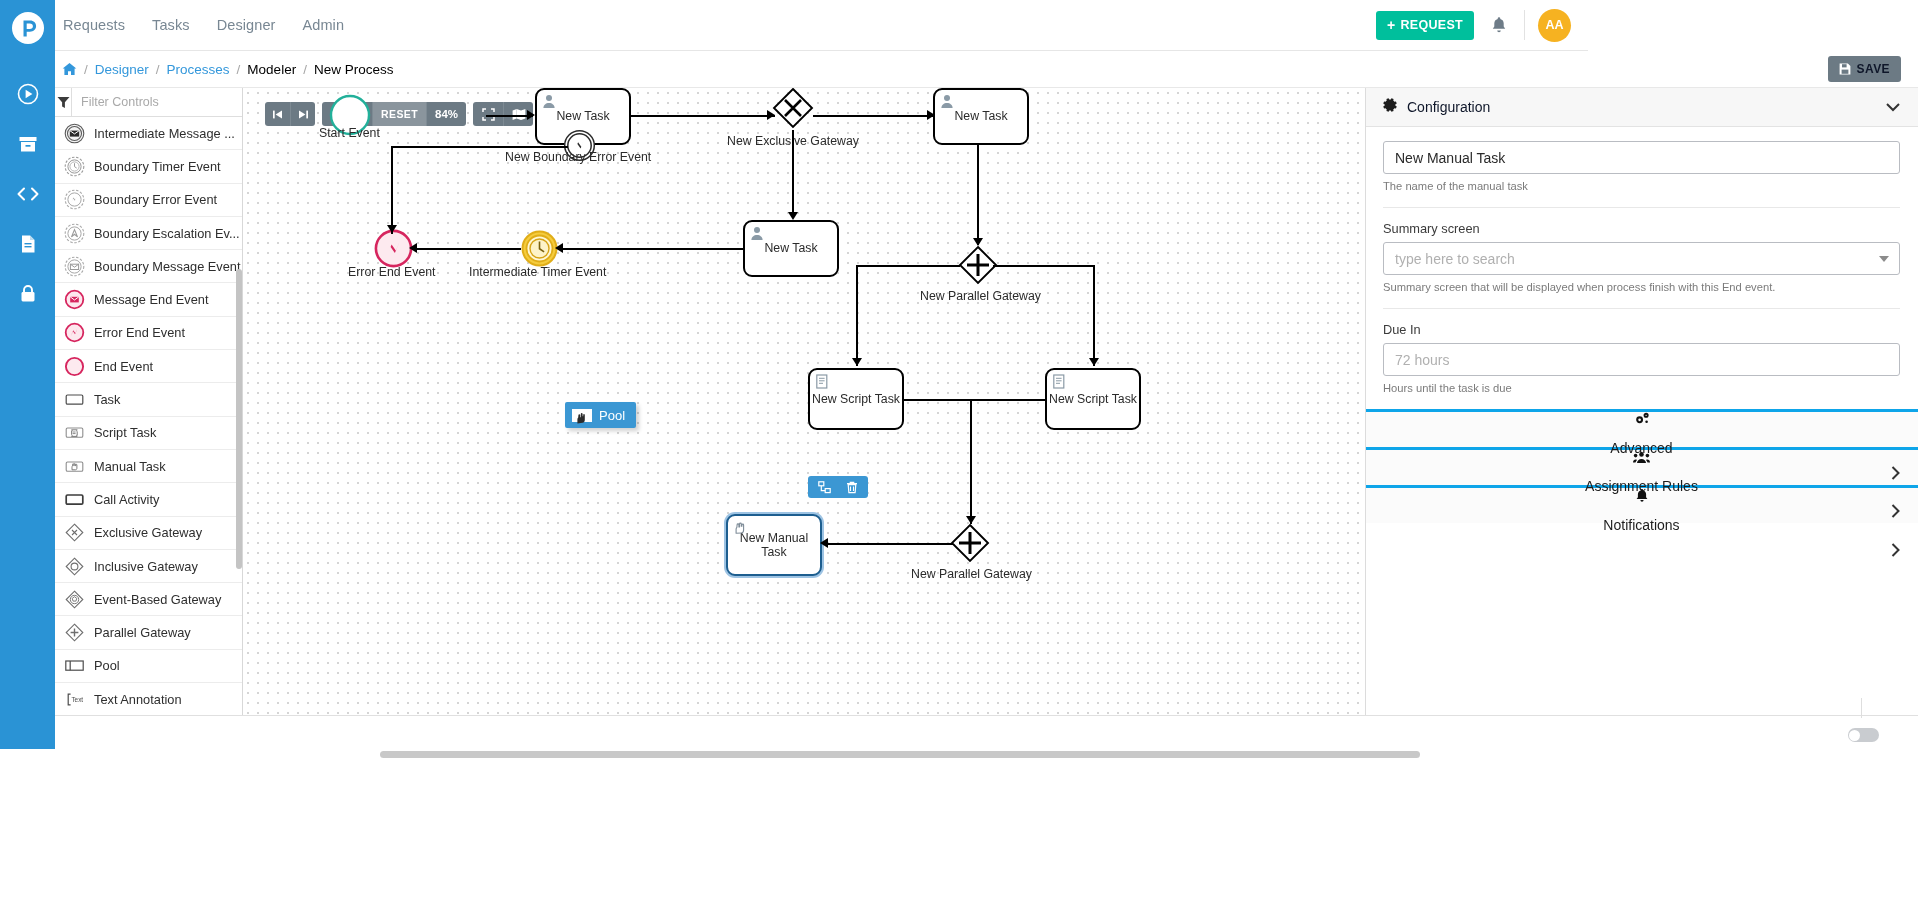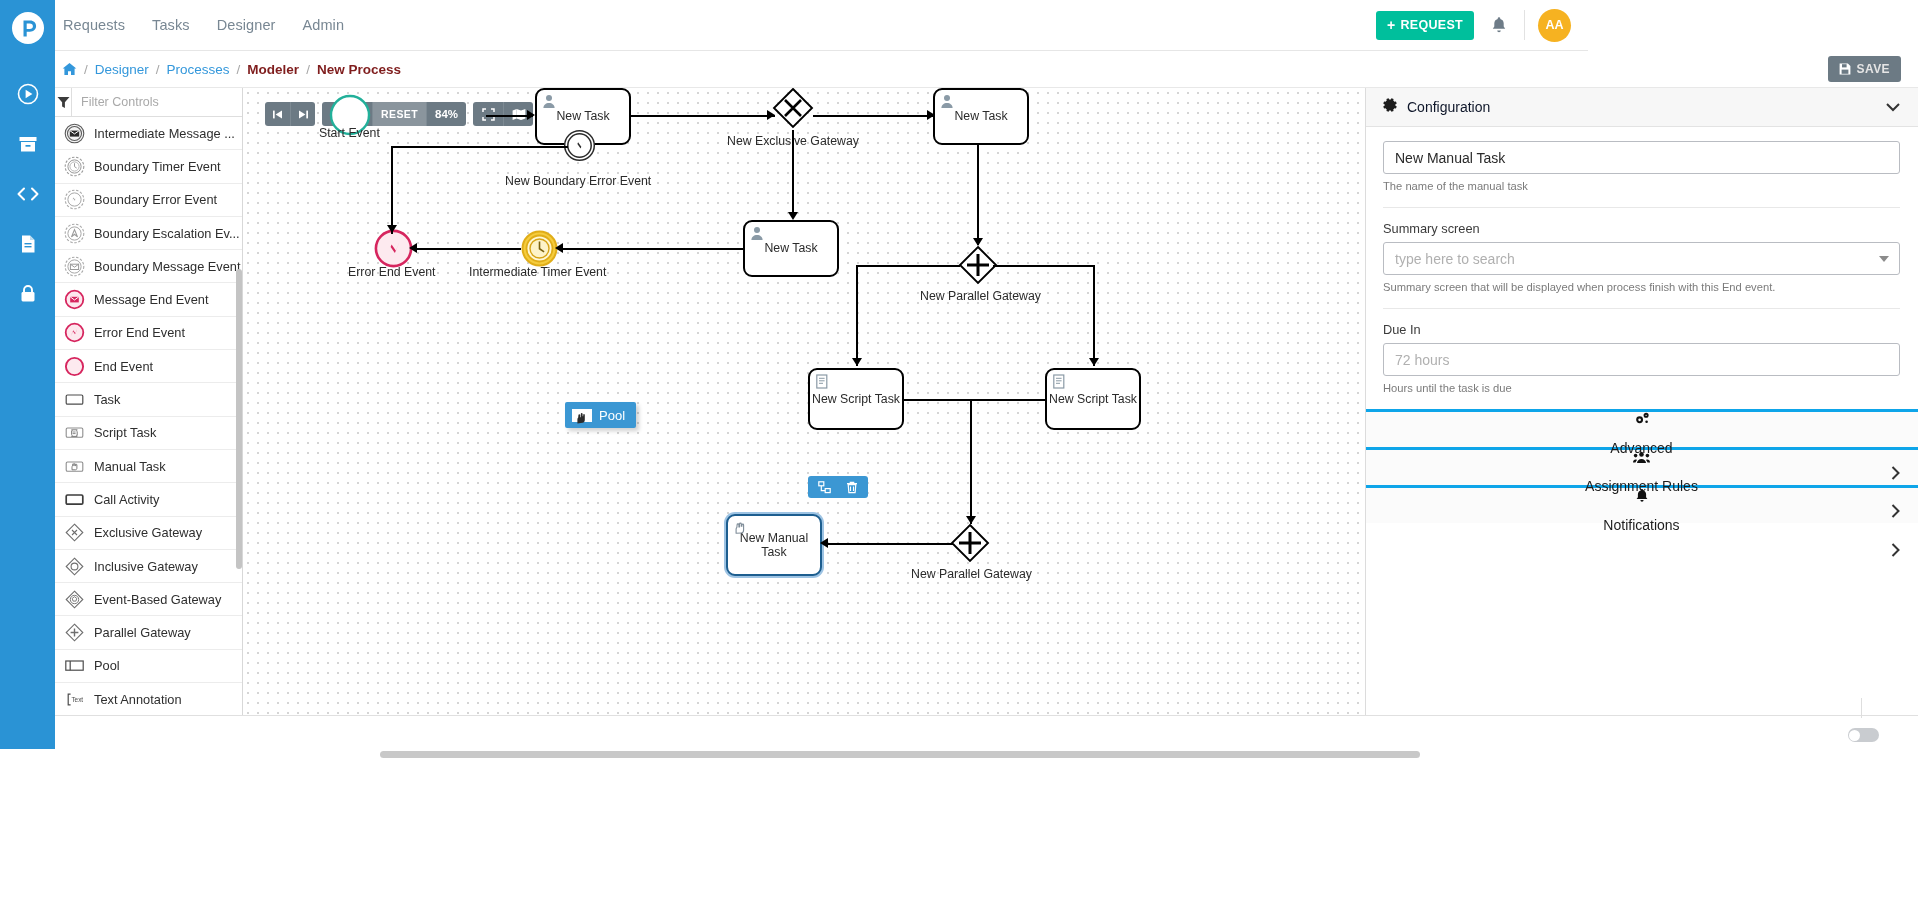--- a/index.html
+++ b/index.html
@@ -51,26 +51,26 @@
     font-size: 12.5px; font-weight: bold; margin-left: 13px; cursor: pointer;
   }
 
   
   .crumbbar {
     position: absolute; left: 55px; top: 51px; width: 1863px; height: 37px;
     background: #fff; display: flex; align-items: center; border-bottom: 1px solid #e8e8e8;
   }
   .crumbs { display: flex; align-items: center; gap: 0; margin-left: 7px; font-size: 13.5px; }
   .crumb { color: #3397db; cursor: pointer; }
-  .crumb.plain { color: #7f1d1d; cursor: default; font-weight: bold; }
+  .crumb.plain { color: #000000; cursor: default; }
   .crumb-sep { color: #a7a7a7; margin: 0 7px; }
   .home-ic { color: #3397db; display:flex; align-items:center; }
   .save-wrap { margin-left: auto; padding-right: 17px; }
   .btn-save {
-    background: #6c7a84; color: #e5e5e5; border: none; border-radius: 3px;
+    background: #6c7a84; color: #0f172a; border: none; border-radius: 3px;
     font-size: 12px; font-weight: bold; letter-spacing: .4px;
     height: 26px; padding: 0 11px; display: flex; align-items: center; gap: 6px; cursor: pointer;
   }
 
   
   .ctrlpanel {
     position: absolute; left: 55px; top: 88px; width: 188px; height: 627px;
     background: #fff; border-right: 1px solid #d8d8d8;
     display: flex; flex-direction: column;
   }
@@ -575,21 +575,21 @@
       <span>New Task</span>
     </div>
 
     <div class="evt" style="left:320px; top:41px;">
       <svg width="33" height="33" viewBox="0 0 33 33">
         <circle cx="16.5" cy="16.5" r="14.8" fill="#fff" stroke="#2b2b2b" stroke-width="1.5"></circle>
         <circle cx="16.5" cy="16.5" r="11.7" fill="#fff" stroke="#2b2b2b" stroke-width="1.5"></circle>
         <path d="M11.3 22.6l3.8-9.4 3.2 4.6 3.1-7.6-3.8 9.4-3.2-4.6z" fill="#2b2b2b"></path>
       </svg>
     </div>
-    <div class="nlabel" style="left:262px; top:86px;">New Boundary Error Event</div>
+    <div class="nlabel" style="left:262px; top:62px;">New Boundary Error Event</div>
 
     <div class="gw" style="left:528px; top:-2px;">
       <svg width="44" height="44" viewBox="0 0 44 44">
         <polygon points="22,3 41,22 22,41 3,22" fill="#fff" stroke="#000" stroke-width="1.9"></polygon>
         <path d="M14 14l16 16M30 14l-16 16" stroke="#000" stroke-width="2.6"></path>
       </svg>
     </div>
     <div class="nlabel" style="left:484px; top:46px;">New Exclusive Gateway</div>
 
     <div class="task" style="left:690px; top:0px; width:96px; height:57px;">

